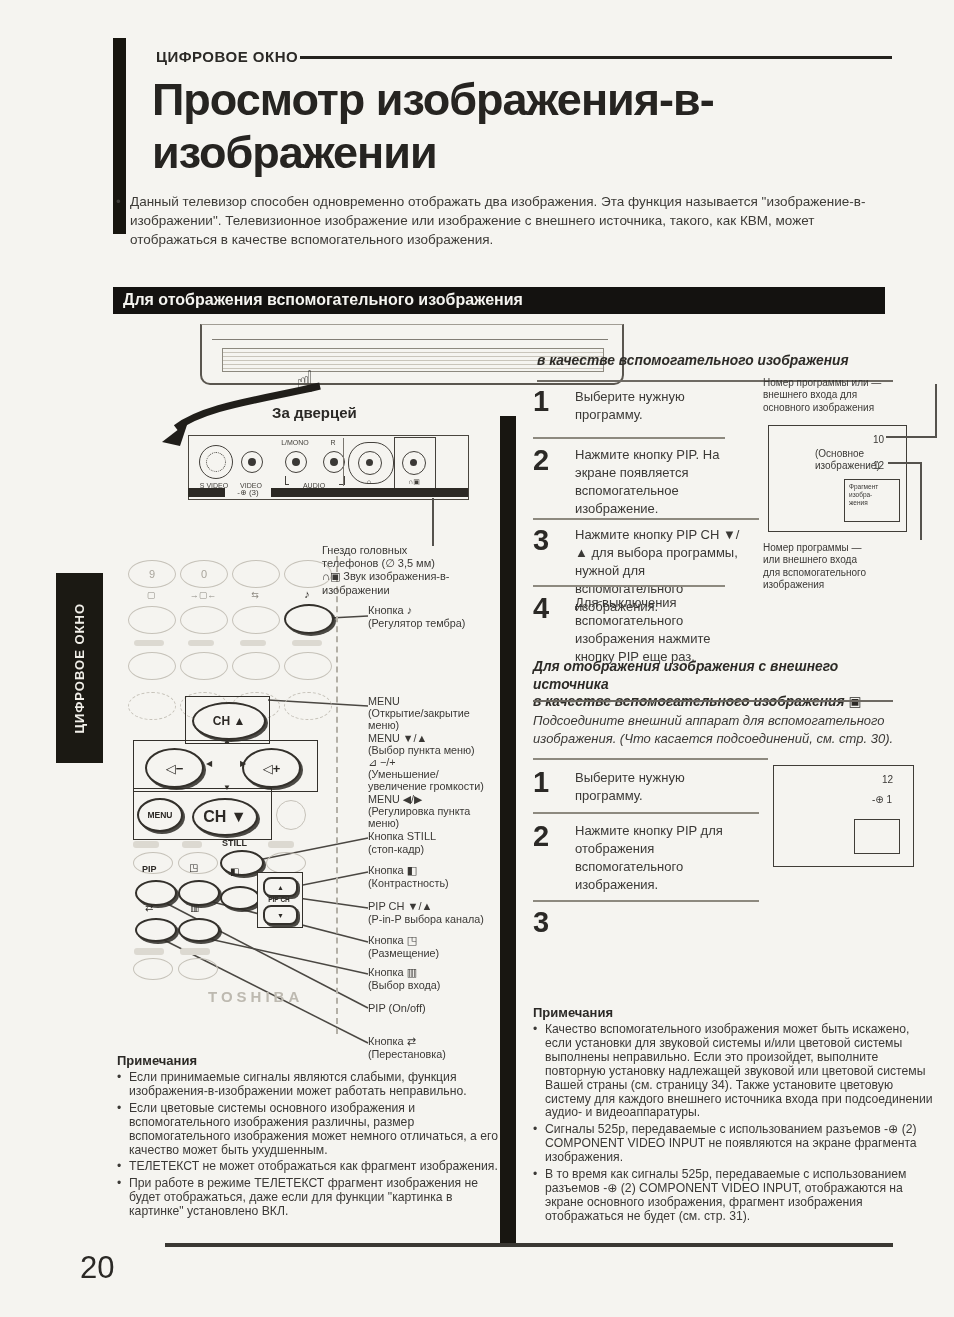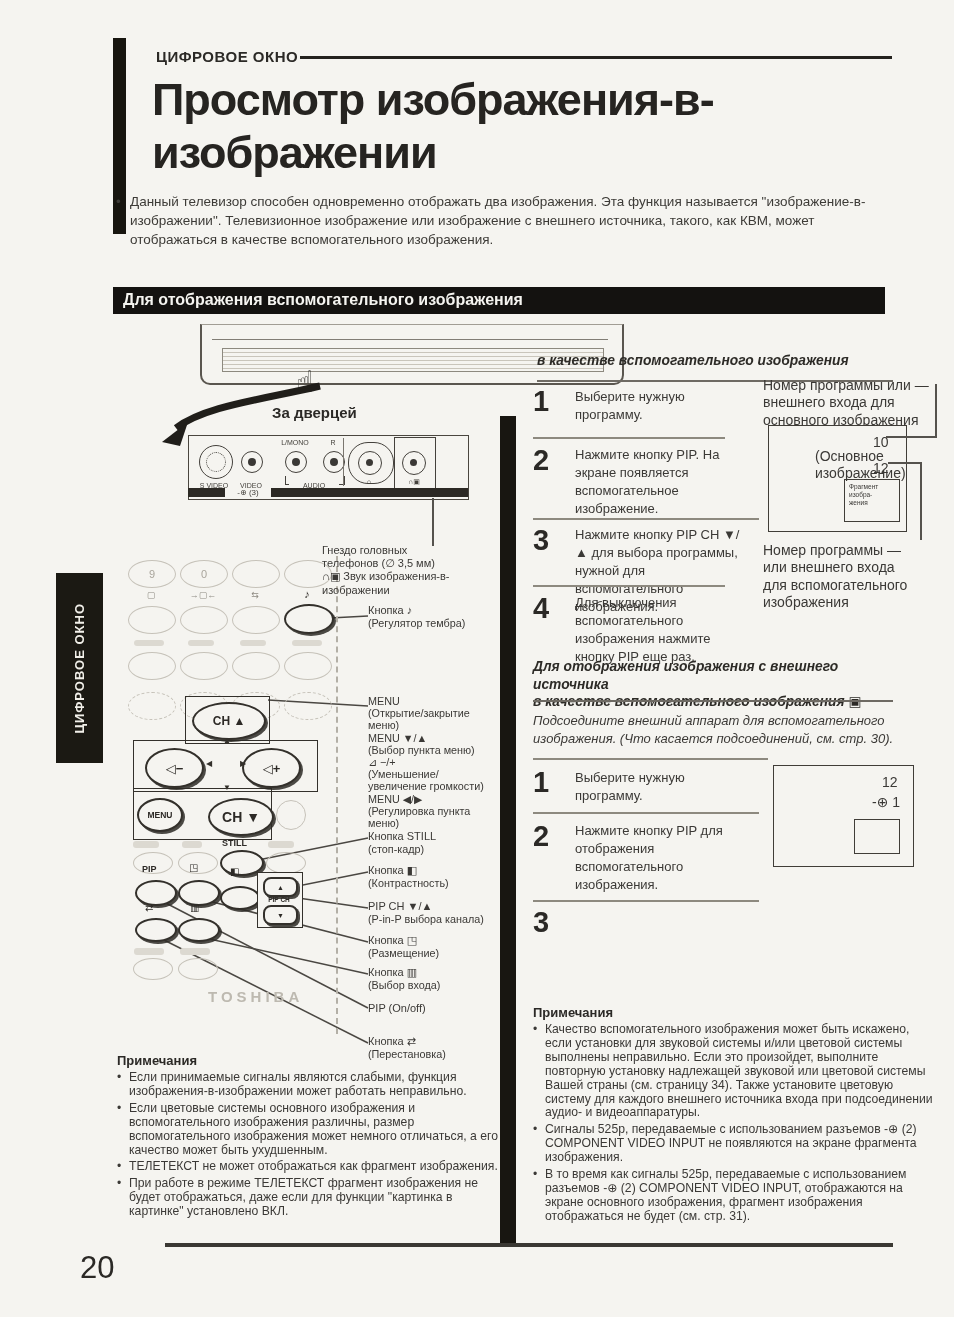--- a/index.html
+++ b/index.html
@@ -50,21 +50,21 @@
   
   .callout{position:absolute;font-size:11px;line-height:1.2;color:#3b3936;}
   .callout .c2{font-size:10.8px;}
   .menu-block{position:absolute;left:368px;top:695px;font-size:10.8px;line-height:1.13;color:#3b3936;}
   
   .rc-head{position:absolute;font-size:13.8px;font-weight:bold;font-style:italic;color:#2d2b27;line-height:1.28;}
   .rc-underline{position:absolute;height:1.5px;background:#6e6a63;}
   .sep{position:absolute;height:1.5px;background:#8d897f;}
   .step-num{position:absolute;font-size:29px;font-weight:bold;color:#2b2926;}
   .step-txt{position:absolute;font-size:13px;line-height:1.38;color:#3b3936;}
-  .ann{position:absolute;font-size:14px;line-height:1.24;color:#3b3936;}
+  .ann{position:absolute;font-size:10px;line-height:1.24;color:#3b3936;}
   .screen{position:absolute;border:1.5px solid #403d38;background:#f5f4f0;}
   .conn{position:absolute;background:#55524d;}
   .notes-title{position:absolute;font-size:13px;font-weight:bold;color:#2b2926;}
   .note{position:absolute;font-size:12.2px;line-height:1.14;color:#3b3936;}
   .note .b{position:absolute;left:-12px;top:0;}
   .note div{position:relative;margin-left:12px;margin-bottom:3px;}
   .note div span{display:block;}
 </style>
 </head>
 <body>
@@ -179,21 +179,21 @@
   <div class="oval dark" style="left:242px;top:748px;width:55px;height:36px;font-size:13px;">
       <span>◁+</span>
     </div>
   <div class="tinyarr" style="left:223px;top:736px;">▲</div>
   <div class="tinyarr" style="left:223px;top:783px;">▼</div>
   <div class="tinyarr" style="left:206px;top:759px;">◀</div>
   <div class="tinyarr" style="left:240px;top:759px;">▶</div>
   <div class="oval dark" style="left:137px;top:798px;width:42px;height:30px;font-size:8.5px;">
       <span>MENU</span>
     </div>
-  <div class="oval dark" style="left:208px;top:798px;width:62px;height:34px;font-size:14px;">
+  <div class="oval dark" style="left:192px;top:798px;width:62px;height:34px;font-size:16px;">
       <span>CH ▼</span>
     </div>
   <div class="oval" style="left:276px;top:800px;width:28px;height:28px;"></div>
 
   <div class="greek" style="left:133px;top:841px;width:26px;height:7px;"></div>
   <div class="greek" style="left:182px;top:841px;width:20px;height:7px;"></div>
   <div style="position:absolute;left:222px;top:838px;font-size:9px;font-weight:bold;color:#2d2a26;">STILL</div>
   <div class="greek" style="left:268px;top:841px;width:26px;height:7px;"></div>
   <div class="oval" style="left:133px;top:852px;width:38px;height:20px;"></div>
   <div class="oval" style="left:178px;top:852px;width:38px;height:20px;"></div>

